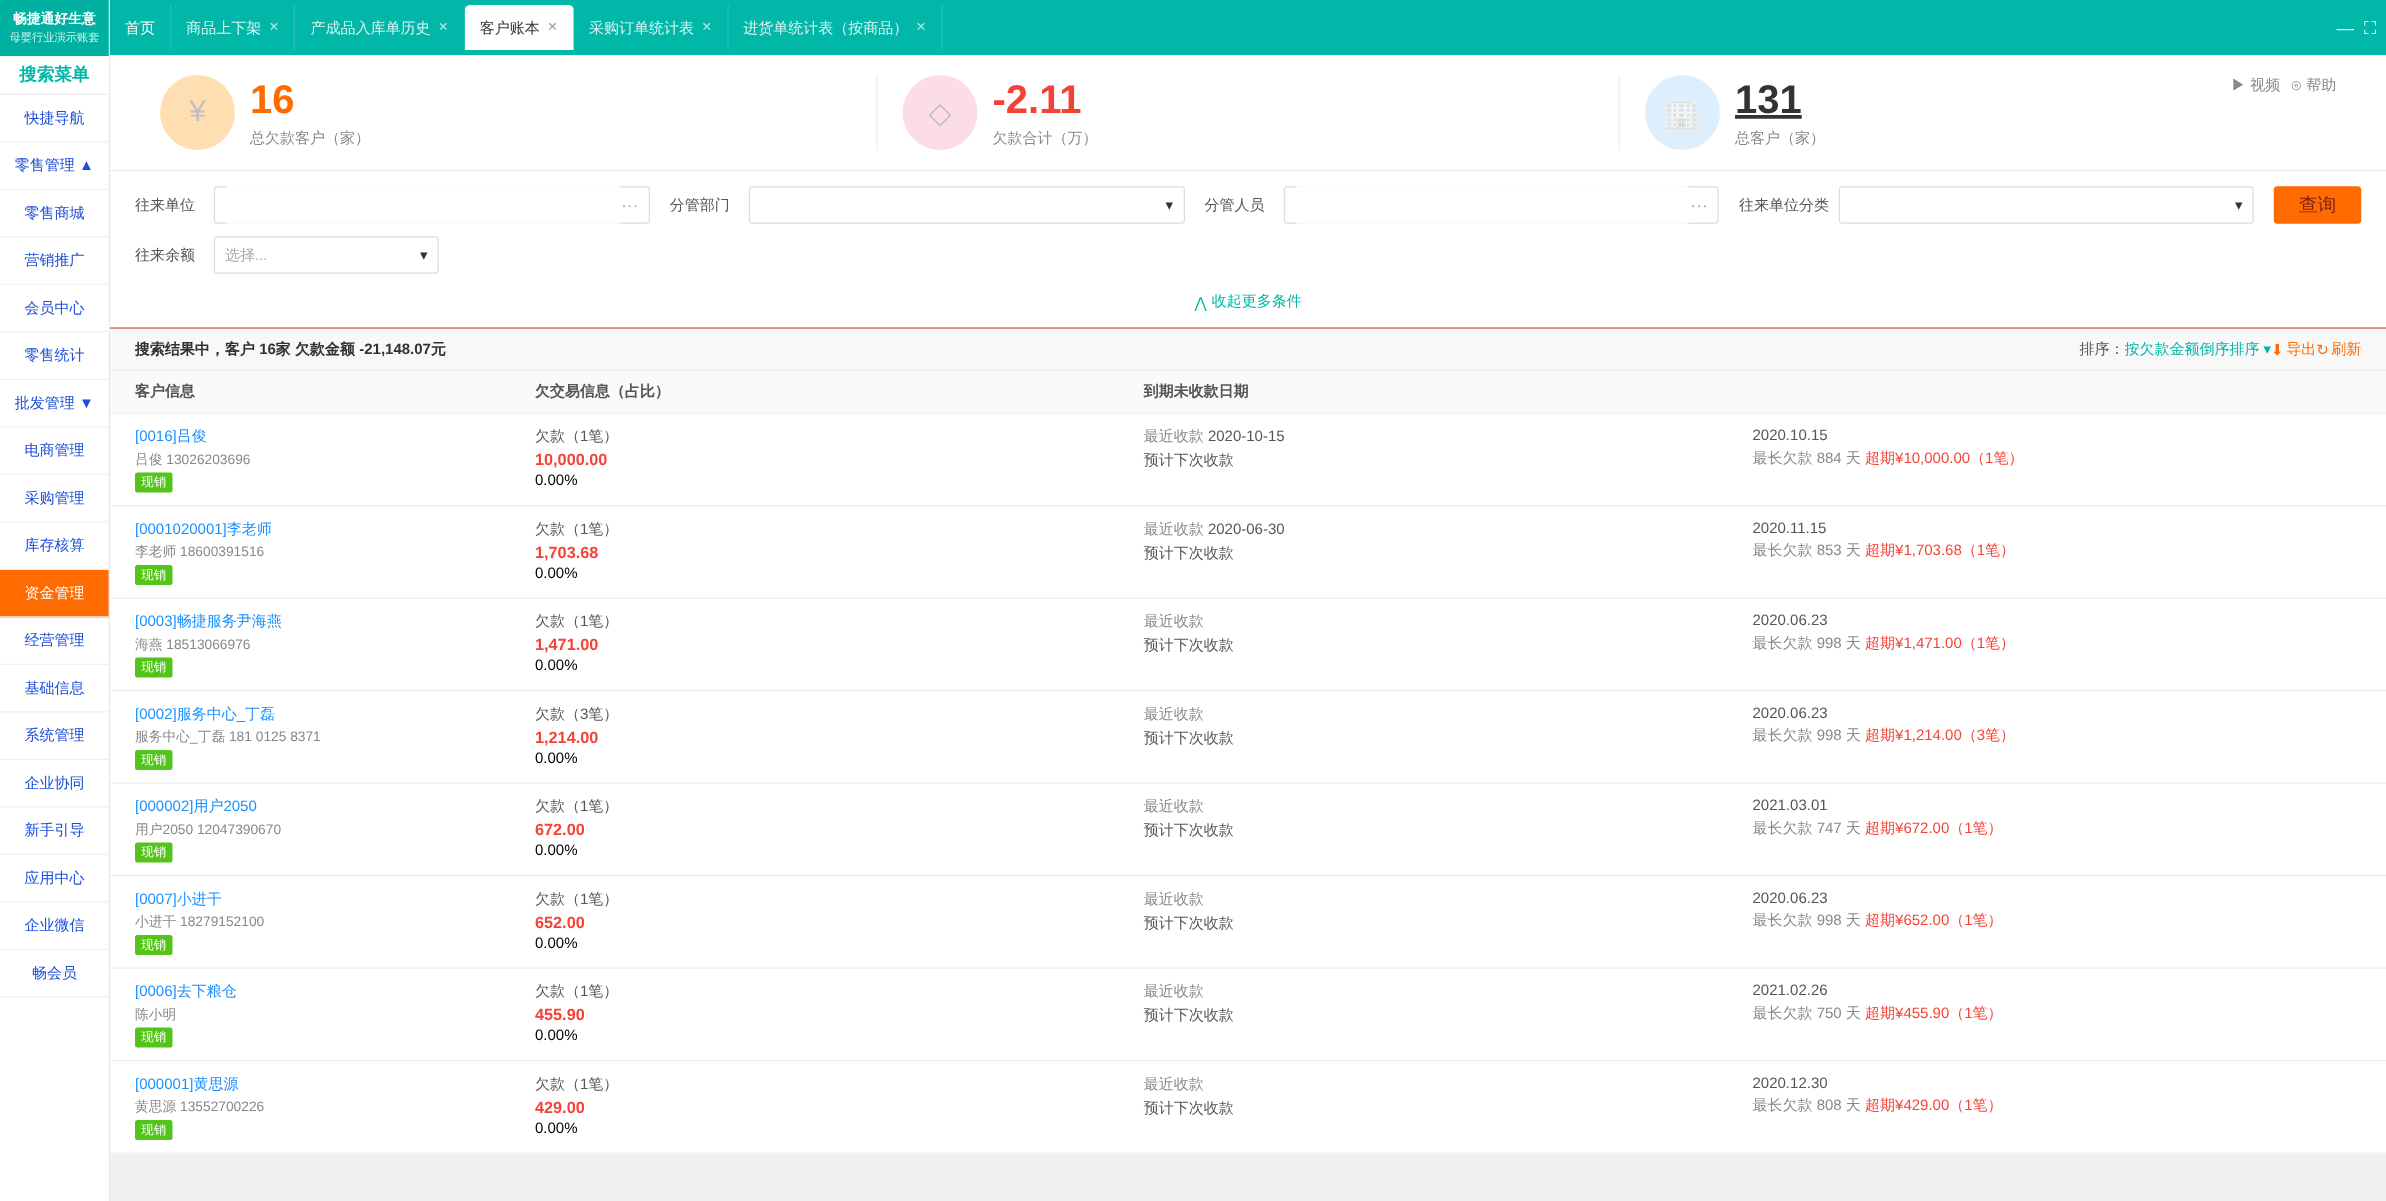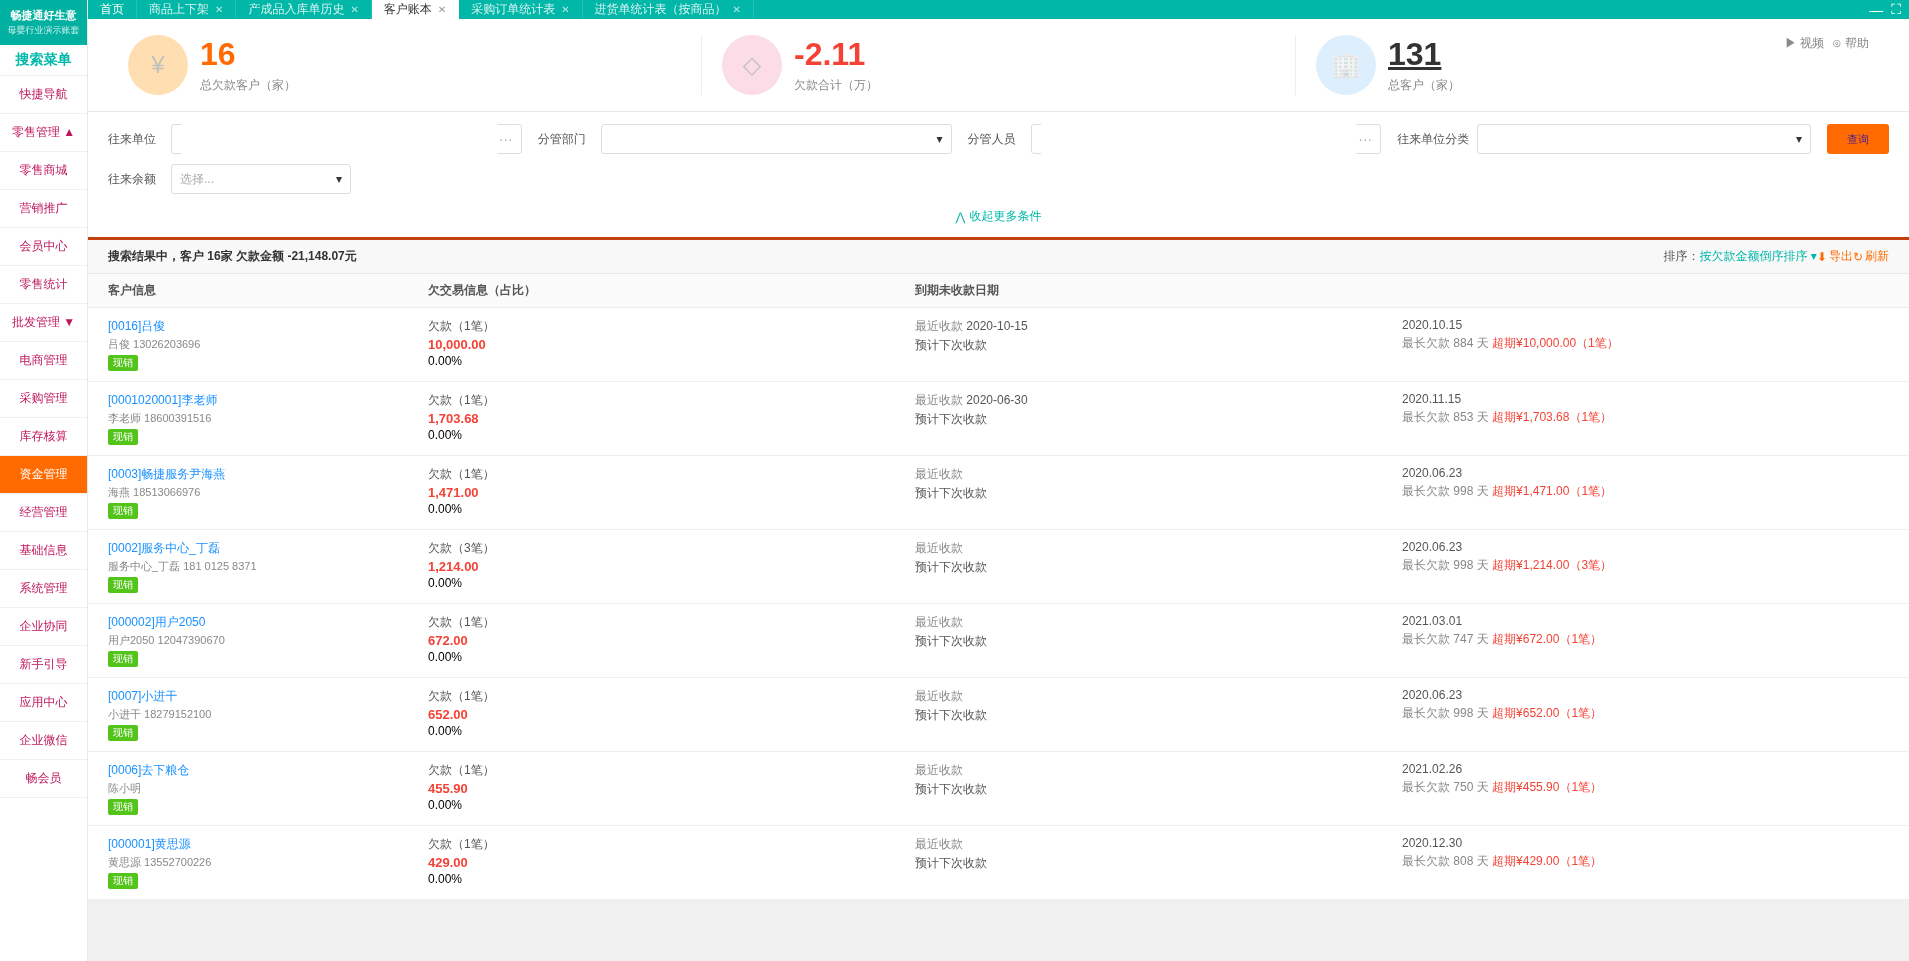--- a/index.html
+++ b/index.html
@@ -3,34 +3,34 @@
   <meta charset="utf-8">
   <style>
     * { box-sizing: border-box; margin: 0; padding: 0; }
     body { font-family: 'Microsoft YaHei', Arial, sans-serif; font-size: 12px; background: #f5f5f5; color: #333; display: flex; height: 961px; overflow: hidden; }
 
     
     .sidebar { width: 88px; background: #fff; display: flex; flex-direction: column; border-right: 1px solid #e8e8e8; flex-shrink: 0; }
     .sidebar-logo { background: #00b0a0; padding: 8px 4px; text-align: center; }
     .sidebar-logo-text { color: #fff; font-size: 11px; font-weight: bold; line-height: 1.3; }
     .sidebar-nav { flex: 1; overflow-y: auto; }
-    .sidebar-item { padding: 10px 4px; text-align: center; cursor: pointer; color: #be185d; font-size: 12px; border-bottom: 1px solid #f0f0f0; }
+    .sidebar-item { padding: 10px 4px; text-align: center; cursor: pointer; color: #1d4ed8; font-size: 12px; border-bottom: 1px solid #f0f0f0; }
     .sidebar-item.active { background: #ff6b00; color: #fff; }
     .sidebar-item-with-arrow { display: flex; align-items: center; justify-content: center; gap: 2px; }
 
     
     .main { flex: 1; display: flex; flex-direction: column; overflow: hidden; }
 
     
     .topbar { background: #fff; border-bottom: 1px solid #e8e8e8; padding: 0 12px; display: flex; align-items: center; justify-content: space-between; height: 40px; }
     .topbar-right { display: flex; align-items: center; gap: 16px; }
     .topbar-right-item { display: flex; align-items: center; gap: 4px; color: #555; cursor: pointer; font-size: 12px; }
 
     
-    .tabs { background: #00b7a8; display: flex; align-items: center; height: 19px; overflow: hidden; }
+    .tabs { background: #00b7a8; display: flex; align-items: center; height: 44px; overflow: hidden; }
     .tab { display: flex; align-items: center; padding: 0 12px; height: 36px; color: rgba(255,255,255,0.85); cursor: pointer; font-size: 12px; white-space: nowrap; border-right: 1px solid rgba(255,255,255,0.15); }
     .tab.active { background: #fff; color: #333; border-radius: 4px 4px 0 0; }
     .tab .close { margin-left: 6px; color: rgba(255,255,255,0.7); font-size: 10px; }
     .tab.active .close { color: #999; }
     .tab-home { background: transparent; color: #fff; }
     .tabs-spacer { flex: 1; }
     .tabs-actions { display: flex; align-items: center; gap: 8px; padding: 0 8px; }
     .tabs-actions span { color: #fff; cursor: pointer; font-size: 14px; }
 
     
@@ -45,29 +45,29 @@
     .summary-icon.pink { background: #f48fb1; }
     .summary-icon.blue { background: #90caf9; }
     .summary-value { font-size: 32px; font-weight: bold; }
     .summary-value.orange { color: #ff6b00; }
     .summary-value.red { color: #f44336; }
     .summary-value.black { color: #333; text-decoration: underline; }
     .summary-label { font-size: 12px; color: #888; margin-top: 4px; }
     .summary-card-actions { margin-left: auto; display: flex; gap: 8px; align-self: flex-start; font-size: 12px; color: #888; }
 
     
-    .filters { background: #fff; padding: 12px 20px 8px; border-bottom: 3px solid #c2410c; }
+    .filters { background: #fff; padding: 12px 20px 8px; border-bottom: 1px solid #c2410c; }
     .filter-row { display: flex; align-items: center; gap: 16px; margin-bottom: 10px; }
     .filter-item { display: flex; align-items: center; gap: 8px; flex: 1; }
     .filter-label { color: #555; font-size: 12px; white-space: nowrap; min-width: 55px; }
     .filter-input { flex: 1; border: 1px solid #ddd; border-radius: 3px; padding: 5px 8px; font-size: 12px; height: 30px; }
     .filter-select { flex: 1; border: 1px solid #ddd; border-radius: 3px; padding: 5px 8px; font-size: 12px; height: 30px; display: flex; align-items: center; justify-content: space-between; cursor: pointer; background: #fff; }
     .filter-select-val { color: #aaa; font-size: 12px; }
     .collapse-bar { text-align: center; padding: 4px; color: #00b7a8; cursor: pointer; font-size: 12px; display: flex; align-items: center; justify-content: center; gap: 4px; }
-    .search-btn { background: #ff6b00; color: #4c1d95; border: none; border-radius: 3px; padding: 6px 20px; font-size: 11px; cursor: pointer; height: 30px; white-space: nowrap; }
+    .search-btn { background: #ff6b00; color: #7f1d1d; border: none; border-radius: 3px; padding: 6px 20px; font-size: 15px; cursor: pointer; height: 30px; white-space: nowrap; }
 
     
     .table-info-bar { background: #f8f8f8; padding: 8px 20px; display: flex; align-items: center; justify-content: space-between; border-bottom: 1px solid #e8e8e8; }
     .table-info-text { color: #555; font-size: 12px; }
     .table-info-text span { color: #333; font-weight: bold; }
     .table-actions { display: flex; align-items: center; gap: 0; font-size: 12px; color: #555; }
     .table-actions .sort-label { color: #555; }
     .table-actions .sort-val { color: #00b7a8; cursor: pointer; }
     .table-actions .action-btn { color: #ff6b00; cursor: pointer; display: flex; align-items: center; gap: 2px; }
 

